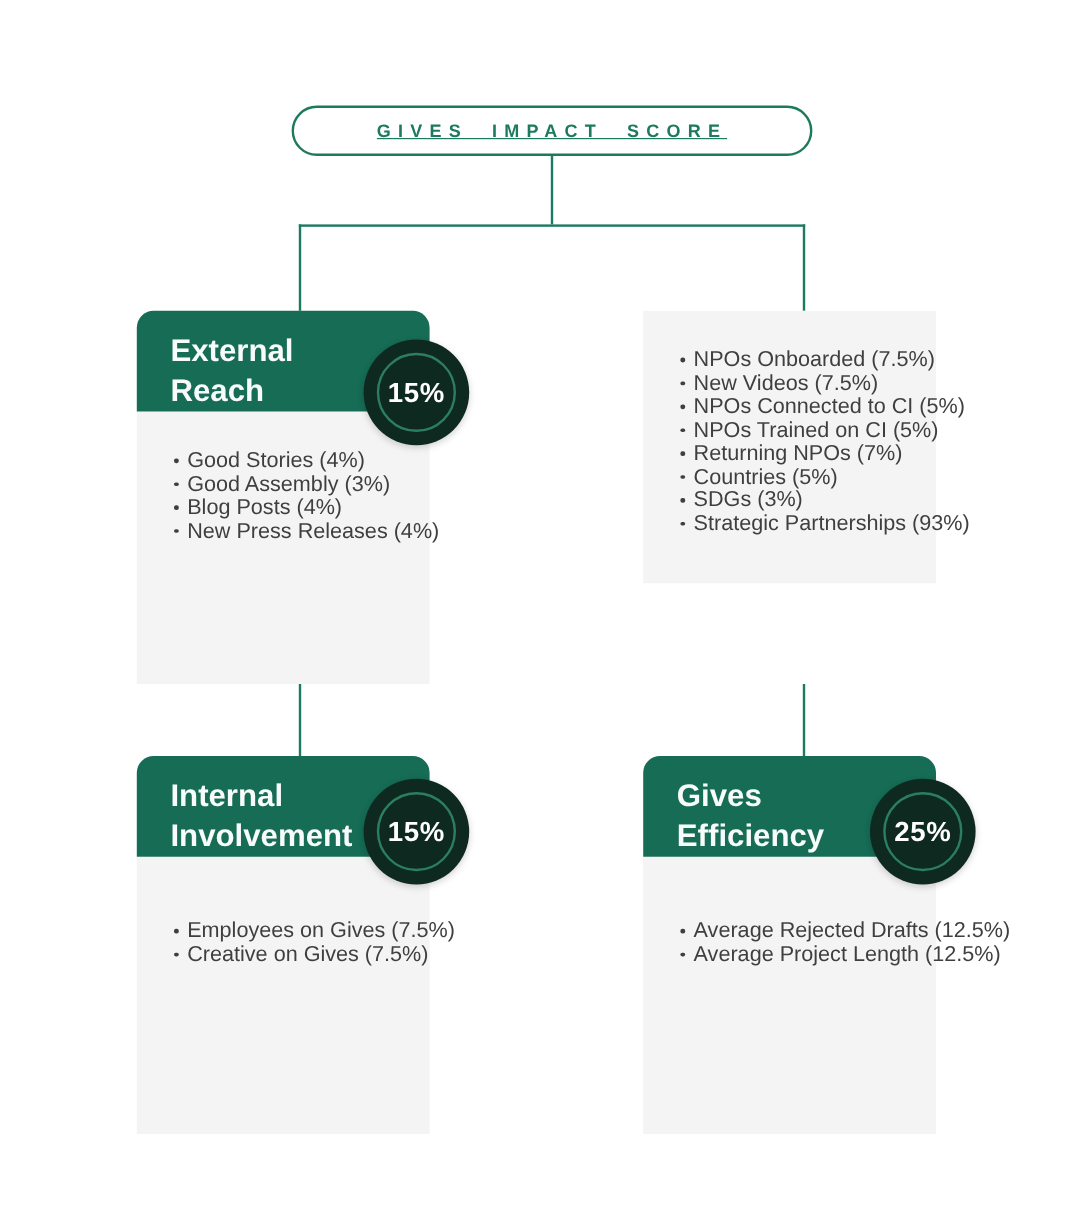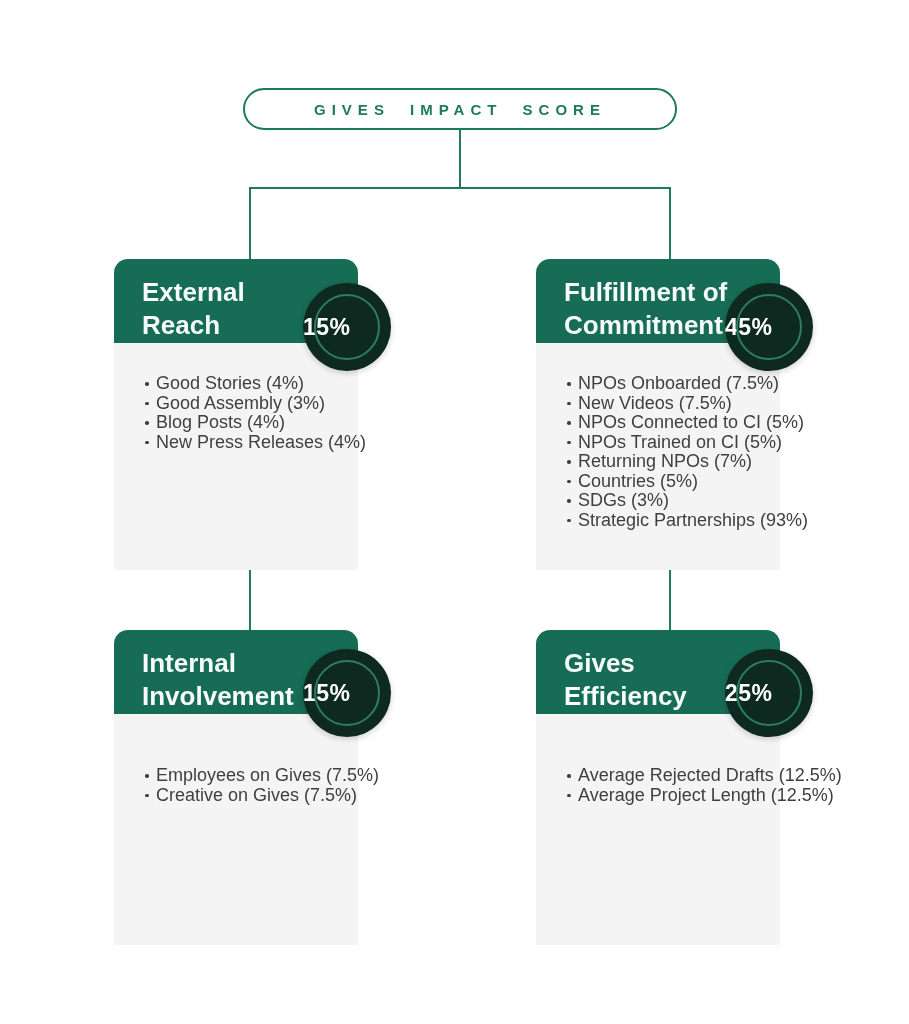--- a/index.html
+++ b/index.html
@@ -33,20 +33,21 @@
     display:flex;align-items:center;justify-content:center;
   }
   .title-box span{
     color:var(--line-green);
     font-weight:bold;
     font-size:15px;
     letter-spacing:6px;
     word-spacing:10px;
     text-transform:uppercase;
     white-space:nowrap;
+    text-decoration:underline;
   }
 
   
   .line{position:absolute;background:var(--line-green);}
   .line.v{width:2px;}
   .line.h{height:2px;}
 
   
   .card{
     position:absolute;
@@ -91,21 +92,21 @@
     border-radius:50%;
     background:var(--text-dark);
   }
 
   
   .badge{
     position:absolute;
     width:88px;height:88px;
     border-radius:50%;
     background:var(--badge-bg);
-    display:flex;align-items:center;
+    display:flex;align-items:center;justify-content:center;
     z-index:5;
     box-shadow:0 2px 6px rgba(0,0,0,0.18);
   }
   .card.top .badge{left:189px;top:24px;}
   .card.bottom .badge{left:189px;top:19px;}
   .badge-ring{
     position:absolute;
     inset:11px;
     border:2px solid var(--ring-green);
     border-radius:50%;
@@ -152,28 +153,20 @@
       <ul class="metric-list">
         <li>Good Stories (4%)</li>
         <li>Good Assembly (3%)</li>
         <li>Blog Posts (4%)</li>
         <li>New Press Releases (4%)</li>
       </ul>
     </div>
   </section>
 
   <section class="card top card-b">
-    <header class="card-header">
-      <h2 class="card-title">Fulfillment of
-Commitment</h2>
-      <div class="badge">
-        <span class="badge-ring"></span>
-        <span class="badge-value">45%</span>
-      </div>
-    </header>
     <div class="card-body">
       <ul class="metric-list">
         <li>NPOs Onboarded (7.5%)</li>
         <li>New Videos (7.5%)</li>
         <li>NPOs Connected to CI (5%)</li>
         <li>NPOs Trained on CI (5%)</li>
         <li>Returning NPOs (7%)</li>
         <li>Countries (5%)</li>
         <li>SDGs (3%)</li>
         <li>Strategic Partnerships (93%)</li>

